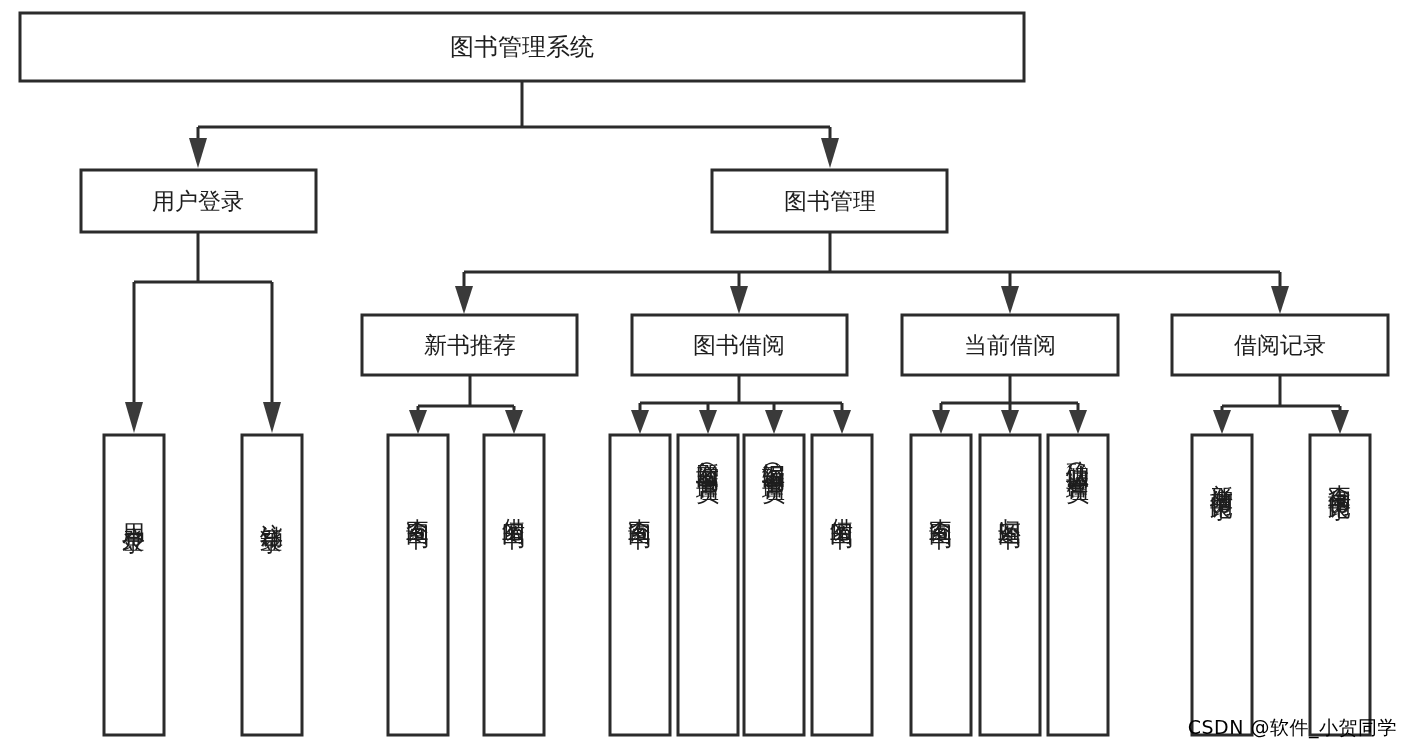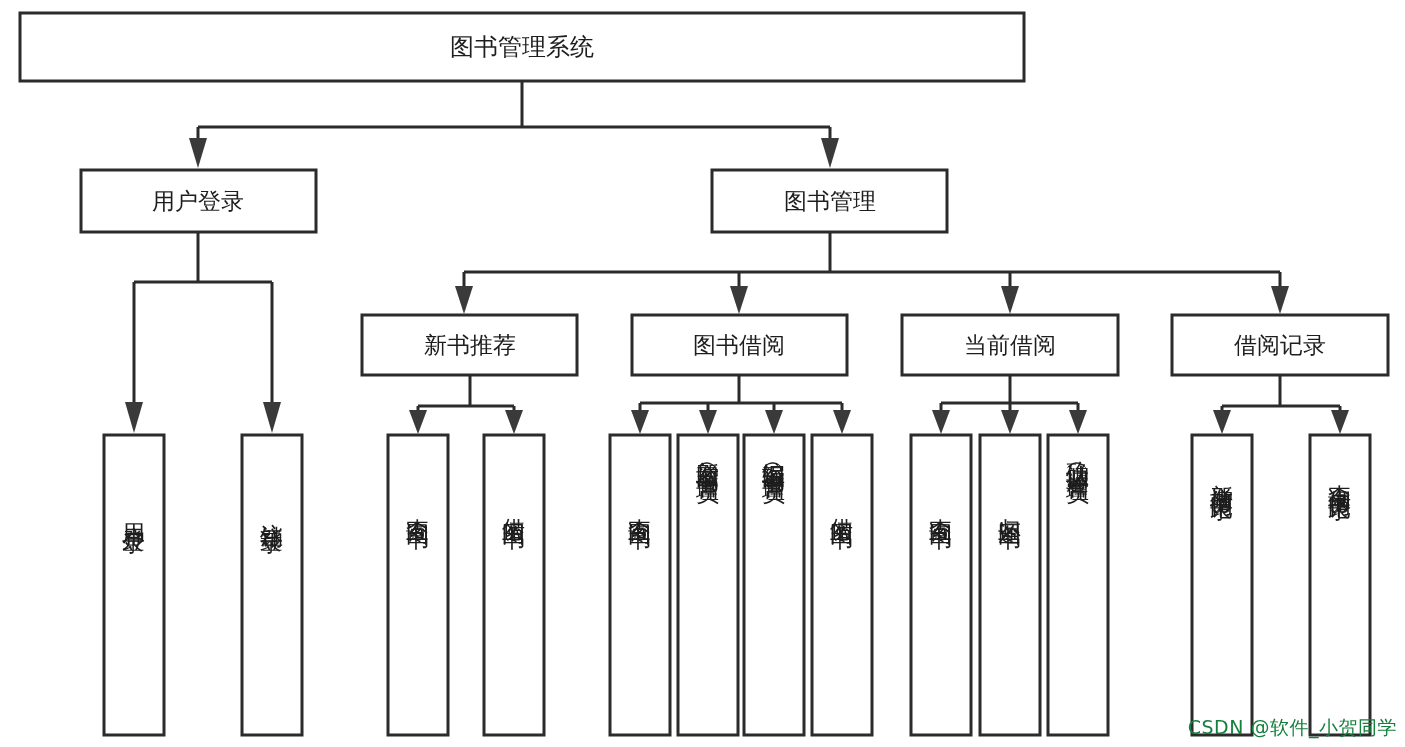--- a/index.html
+++ b/index.html
@@ -67,21 +67,21 @@
     letter-spacing: 3px;
     color: #1d1d1d;
     white-space: nowrap;
   }
   .watermark {
     position: absolute;
     right: 8px;
     bottom: 6px;
     font-family: "DejaVu Sans", "Liberation Sans", sans-serif;
     font-size: 19px;
-    color: #15803d;
+    color: #000000;
     letter-spacing: 0.5px;
     white-space: nowrap;
     pointer-events: none;
     margin-top: 27px;
   }
 </style>
 </head>
 <body>
 
 <div id="diagram-root">

